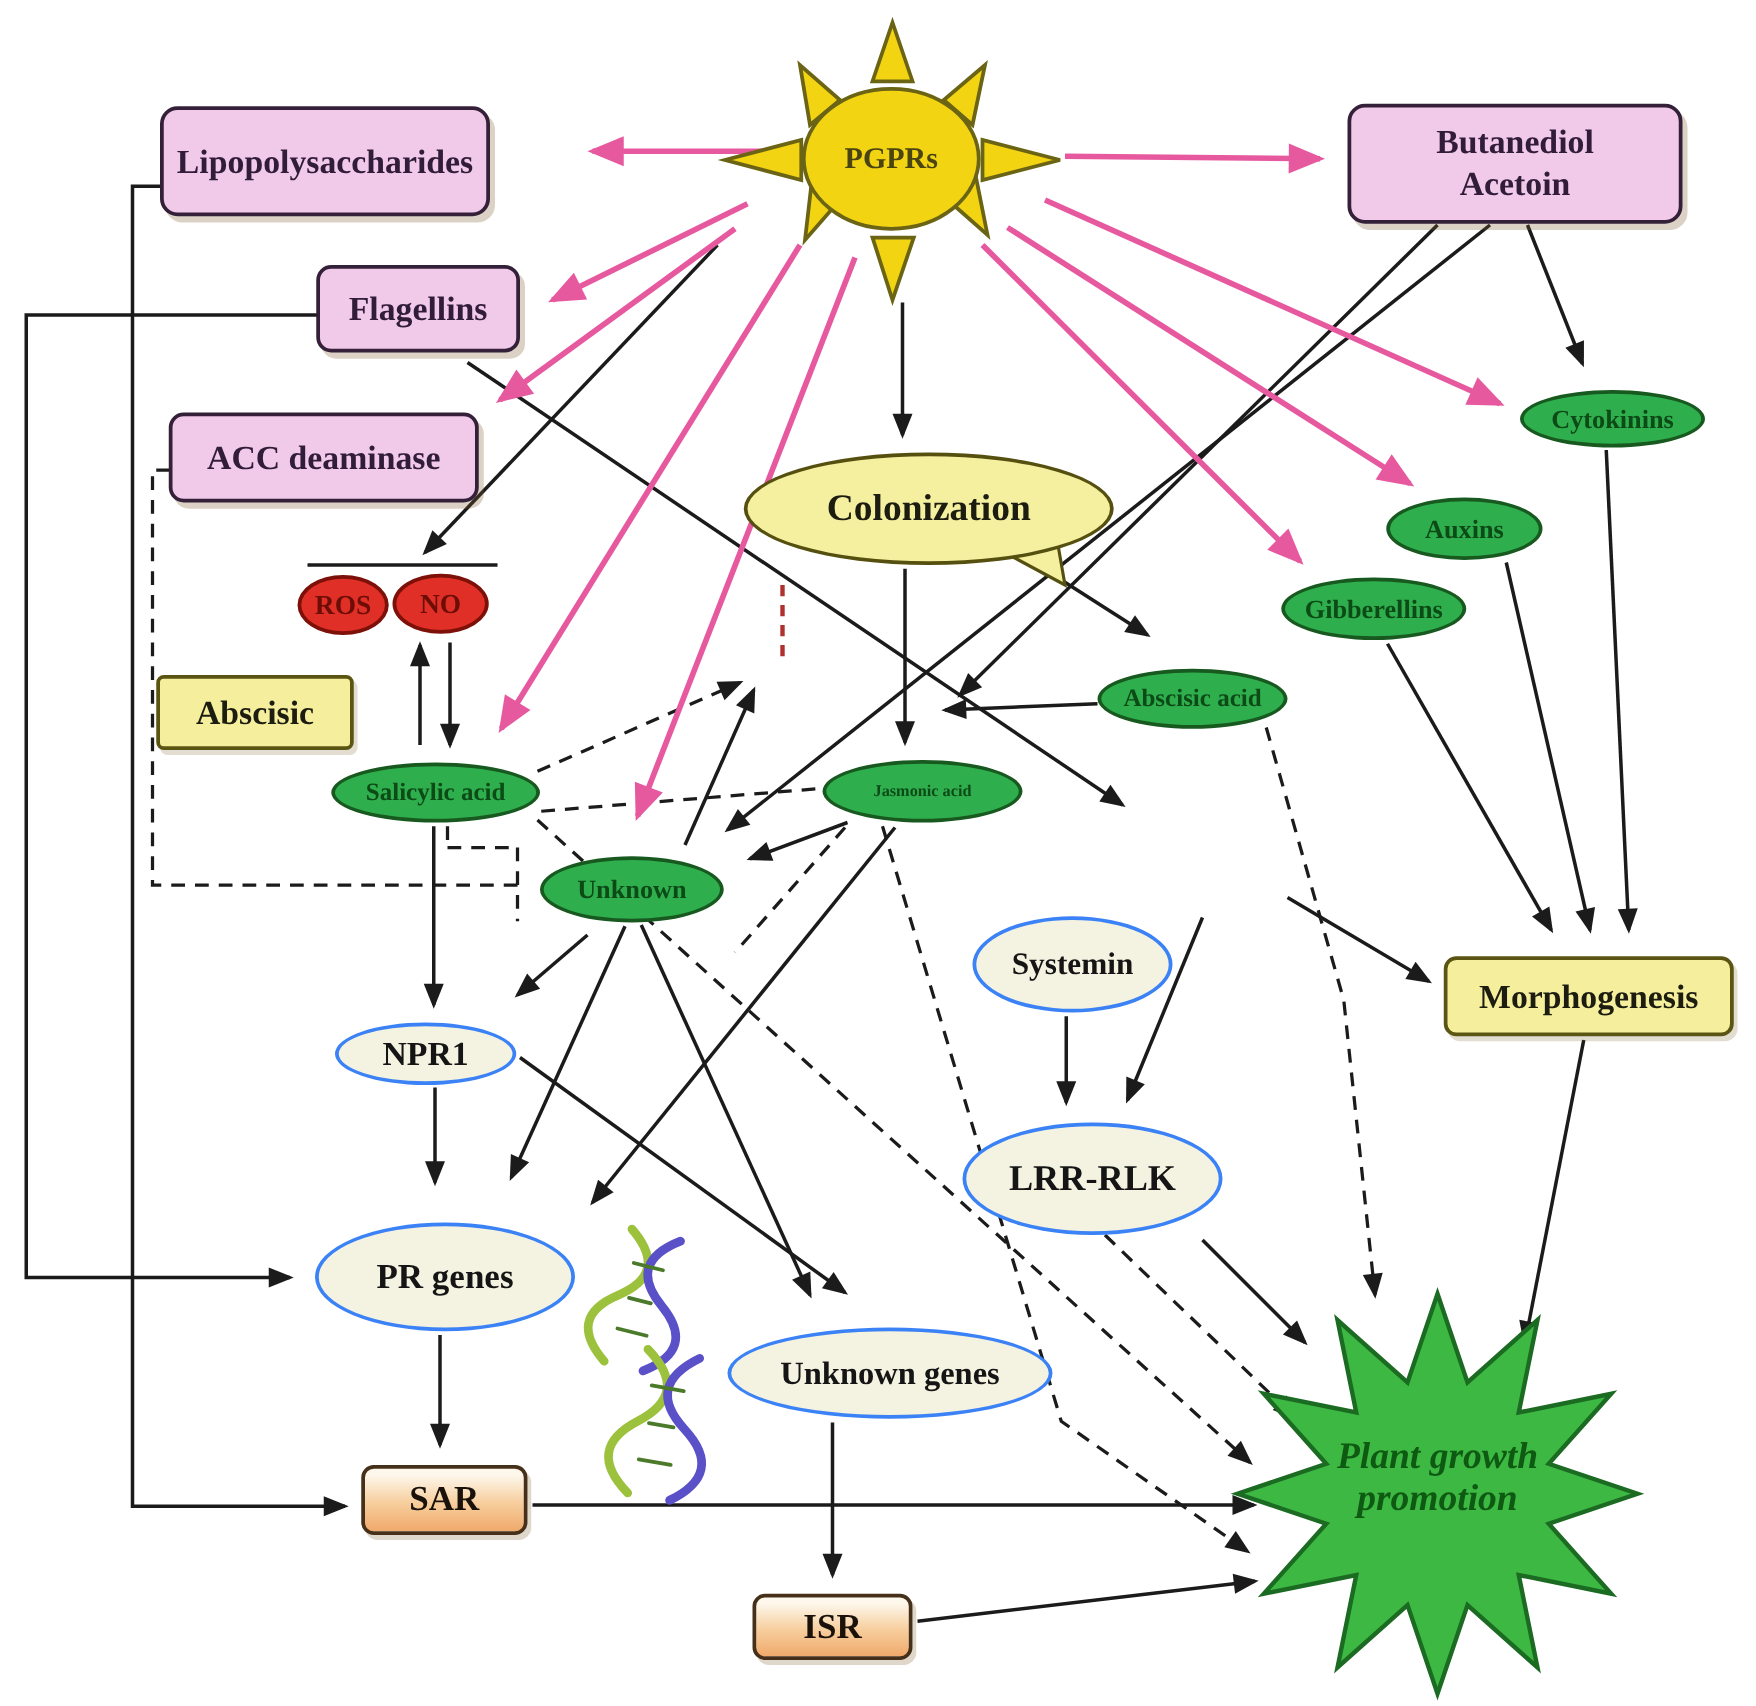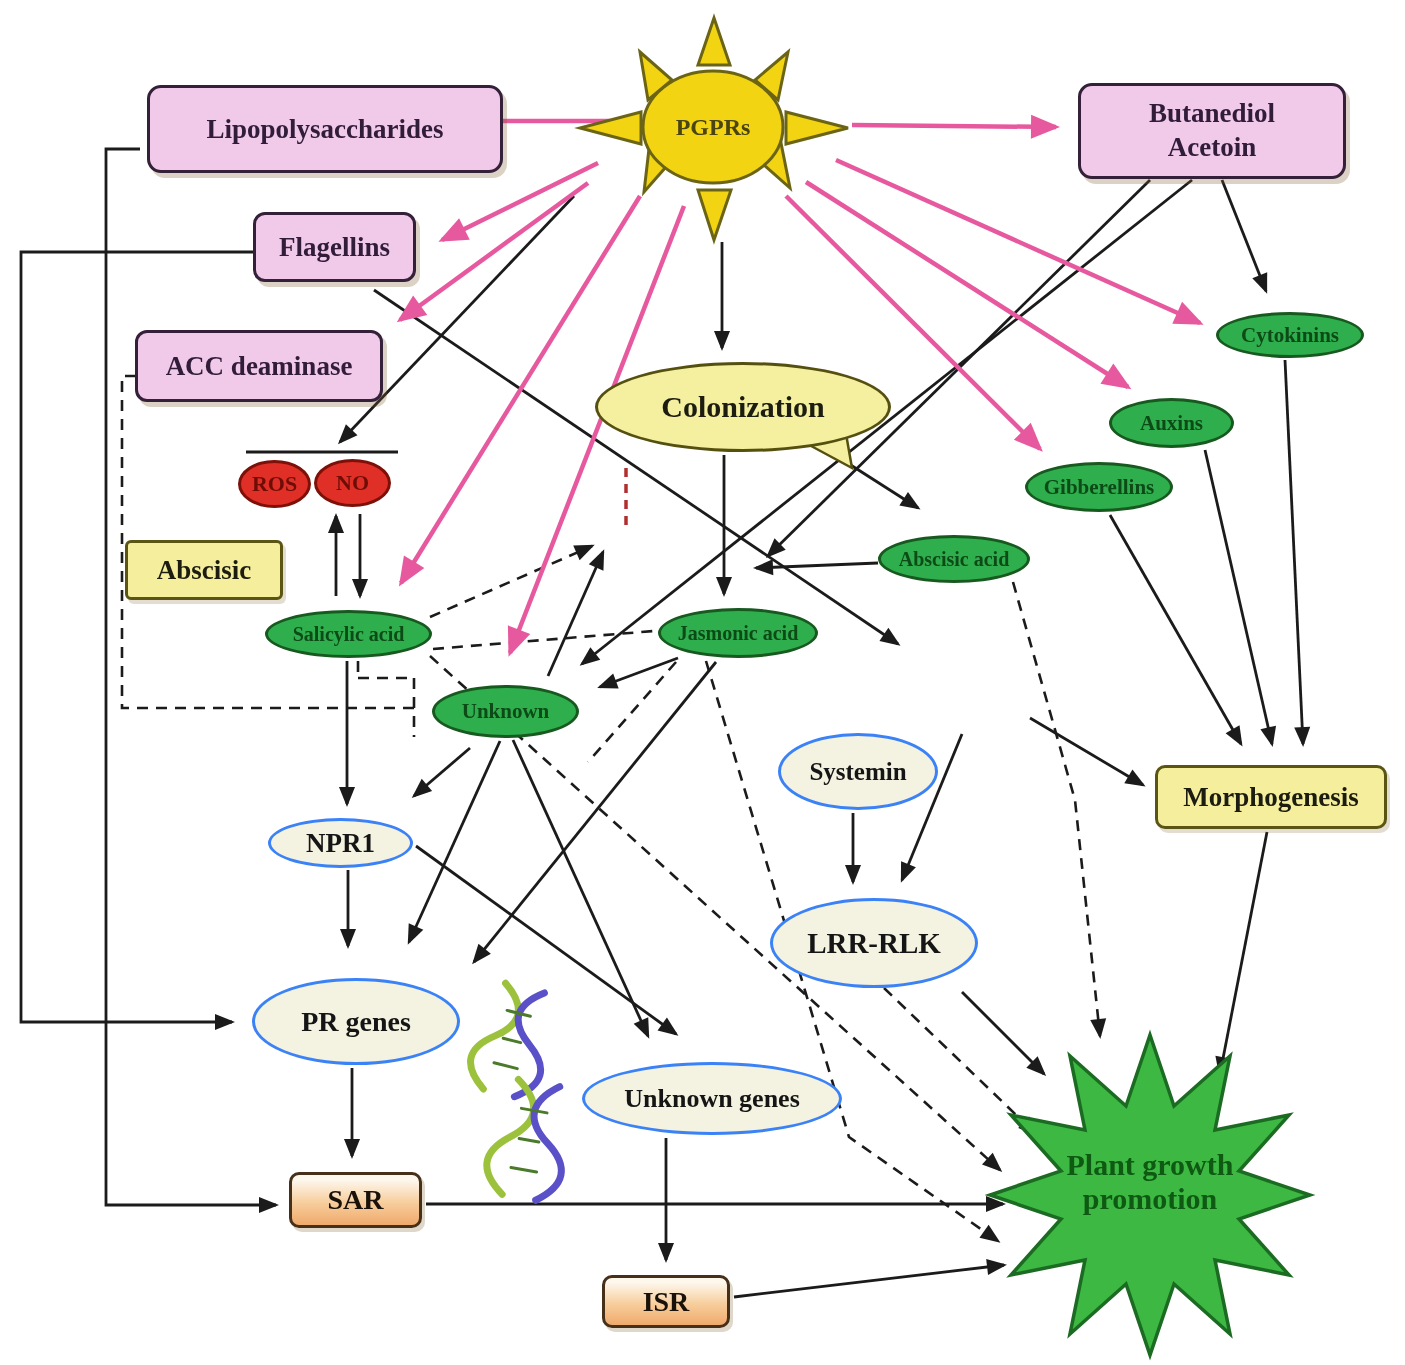--- a/index.html
+++ b/index.html
@@ -127,21 +127,21 @@
       </g>
     </g>
 
     <polygon points="1150,1035 1174,1106 1230,1056 1215,1130 1289,1115 1239,1171 1310,1195 1239,1219 1289,1275 1215,1260 1230,1334 1174,1284 1150,1355 1126,1284 1070,1334 1085,1260 1011,1275 1061,1219 990,1195 1061,1171 1011,1115 1085,1130 1070,1056 1126,1106" fill="#3cb843" stroke="#1c6b22" stroke-width="3.5"></polygon>
   </svg>
 
   <div class="node sunlabel" style="left:645px;top:105px;width:136px;height:44px;font-size:24px;z-index:2;">
     <span>PGPRs</span>
   </div>
 
-  <div class="node pinkbox" style="left:147px;top:85px;width:356px;height:88px;font-size:27px;">
+  <div class="node pinkbox" style="left:128px;top:85px;width:264px;height:88px;font-size:27px;">
     <span>Lipopolysaccharides</span>
   </div>
 
   <div class="node pinkbox" style="left:253px;top:212px;width:163px;height:70px;font-size:27px;border-radius:12px;">
     <span>Flagellins</span>
   </div>
 
   <div class="node pinkbox" style="left:135px;top:330px;width:248px;height:72px;font-size:27px;border-radius:12px;">
     <span>ACC deaminase</span>
   </div>
@@ -181,21 +181,21 @@
   </div>
 
   <div class="node yellowbox" style="left:125px;top:540px;width:158px;height:60px;font-size:27px;">
     <span>Abscisic</span>
   </div>
 
   <div class="node greenell" style="left:265px;top:610px;width:167px;height:48px;font-size:20px;">
     <span>Salicylic acid</span>
   </div>
 
-  <div class="node greenell" style="left:658px;top:608px;width:160px;height:50px;font-size:20px;">
+  <div class="node greenell" style="left:658px;top:608px;width:160px;height:50px;font-size:13px;">
     <span>Jasmonic acid</span>
   </div>
 
   <div class="node greenell" style="left:432px;top:685px;width:147px;height:53px;font-size:21px;">
     <span>Unknown</span>
   </div>
 
 
   <div class="node creamell" style="left:778px;top:733px;width:160px;height:77px;font-size:25px;">
     <span>Systemin</span>
@@ -222,18 +222,18 @@
   </div>
 
   <div class="node orangebox" style="left:289px;top:1172px;width:133px;height:56px;font-size:28px;">
     <span>SAR</span>
   </div>
 
   <div class="node orangebox" style="left:602px;top:1275px;width:128px;height:53px;font-size:28px;">
     <span>ISR</span>
   </div>
 
-  <div class="node starlabel" style="left:1022px;top:1122px;width:256px;height:120px;font-size:30px;flex-direction:column;">
+  <div class="node starlabel" style="left:1022px;top:1122px;width:256px;height:120px;font-size:30px;flex-direction:column;font-style:italic;">
     <span>Plant growth</span>
     <span>promotion</span>
   </div>
 
 </div>
 
 </body></html>

